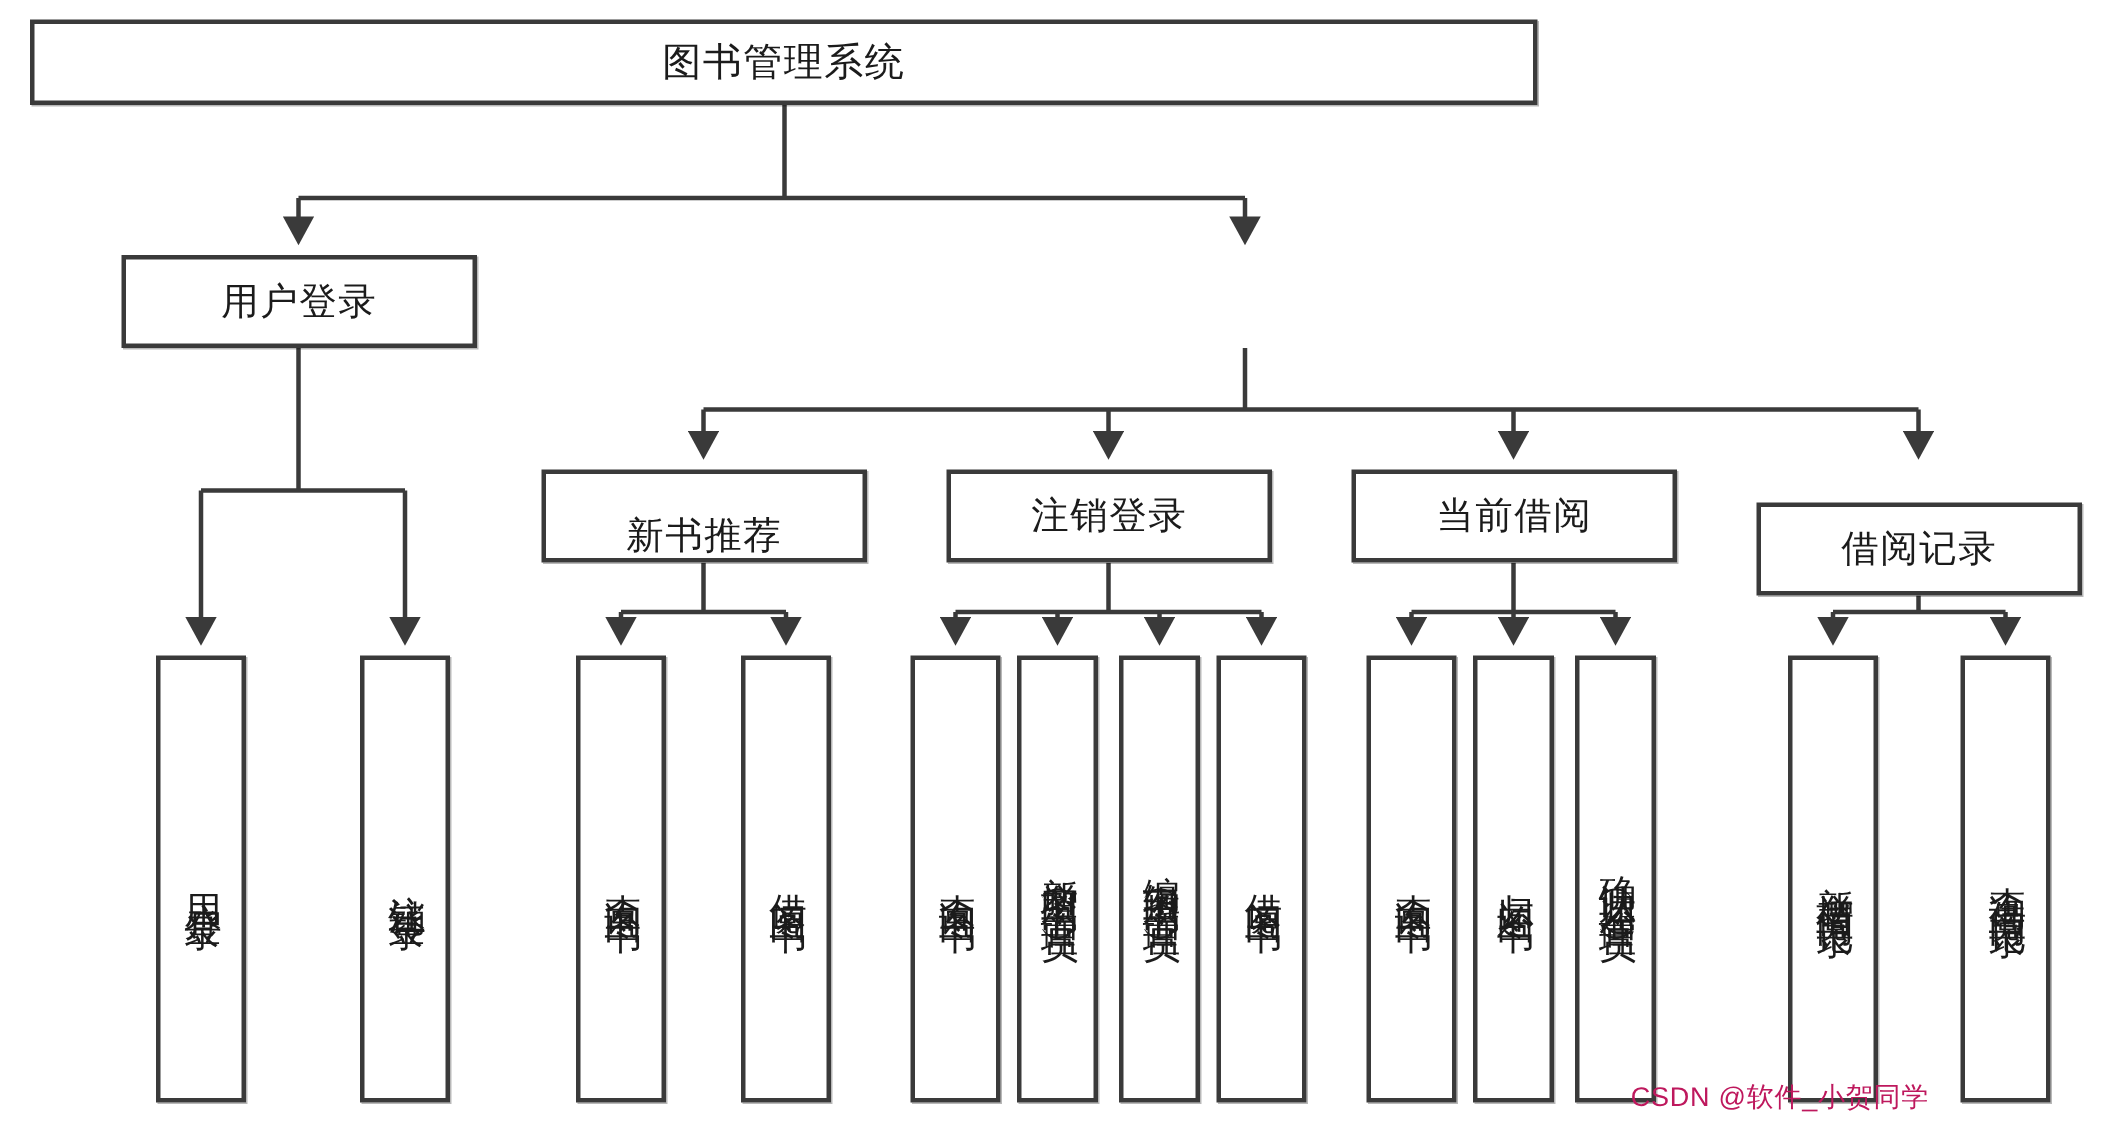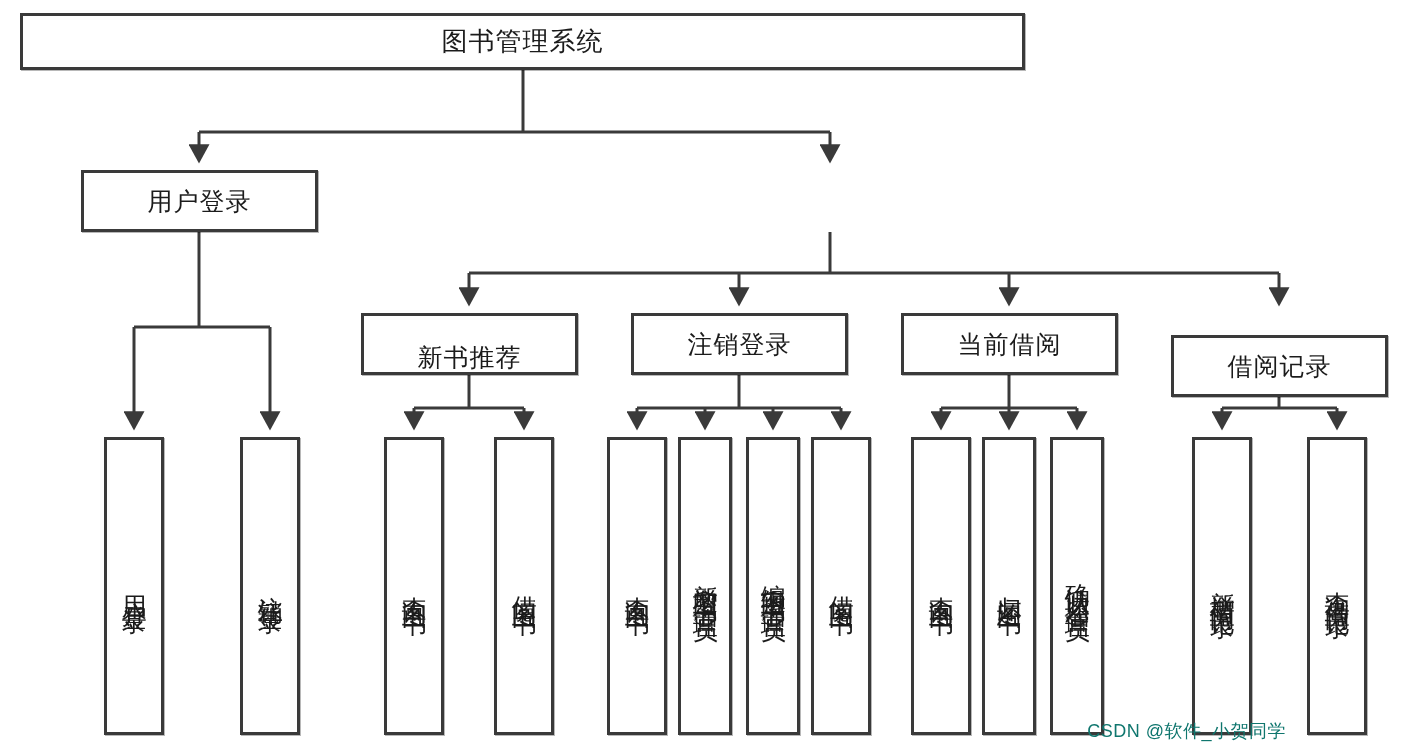--- a/index.html
+++ b/index.html
@@ -57,21 +57,21 @@
     text-align: center;
   }
   .node.root {
     font-size: 26px;
   }
   .watermark {
     position: absolute;
     right: 8px;
     bottom: 4px;
     font-size: 18px;
-    color: #0f766e;
+    color: #be185d;
     letter-spacing: 0.5px;
     white-space: nowrap;
     pointer-events: none;
   }
 </style>
 </head>
 <body>
 
 <div id="diagram-root">
 

